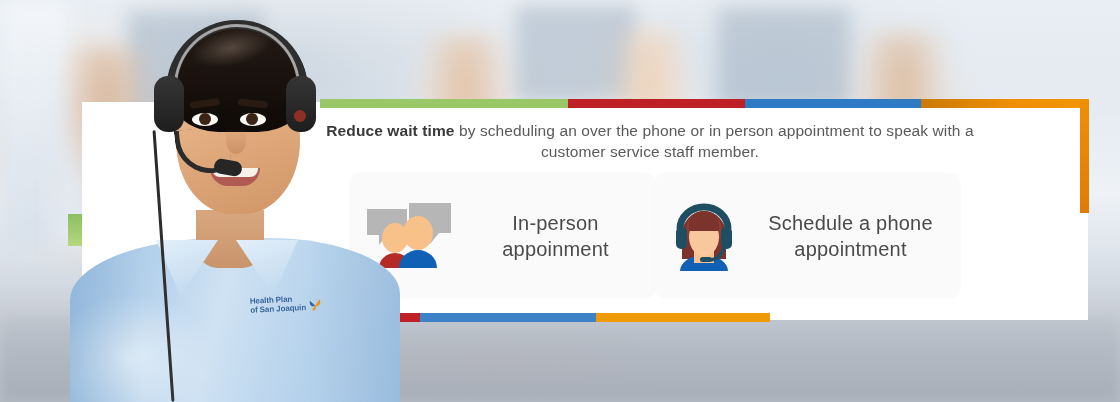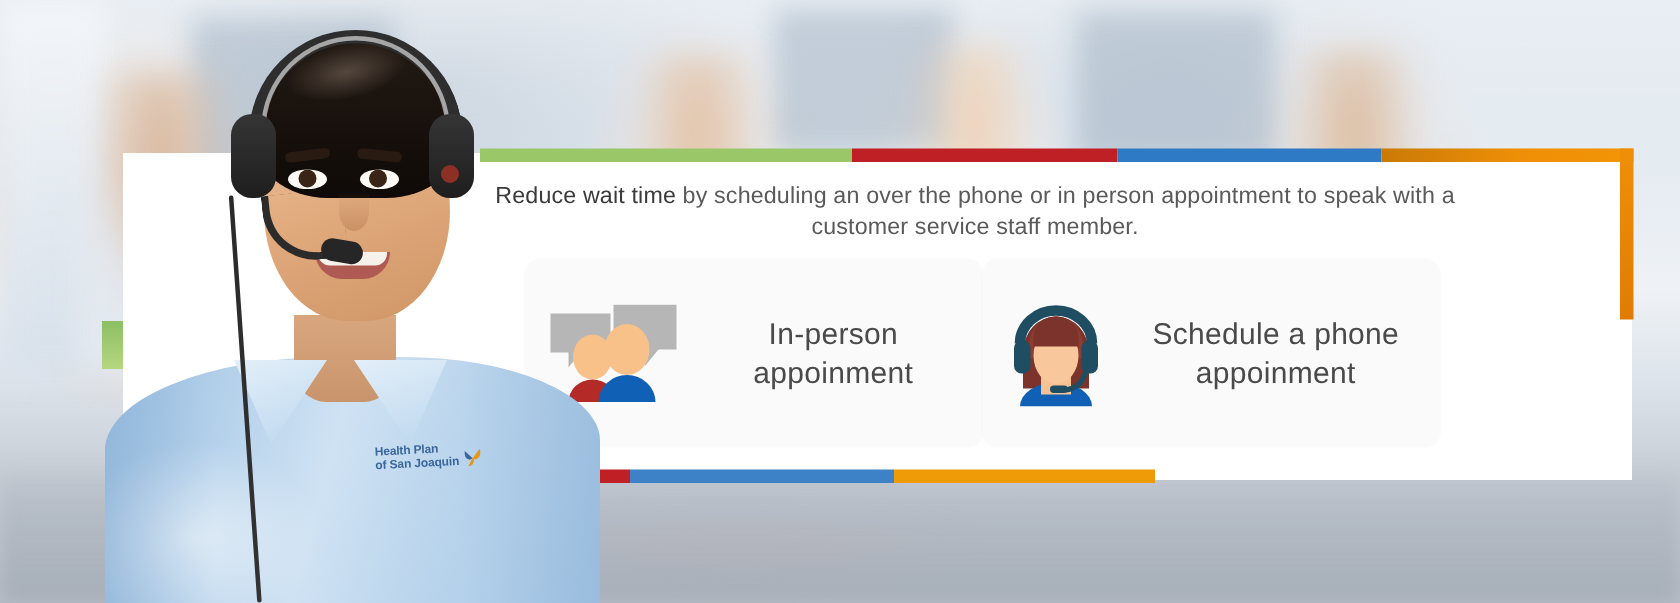--- a/index.html
+++ b/index.html
@@ -75,21 +75,21 @@
   
   .copy {
     position: absolute;
     left: 300px; top: 120px; width: 700px;
     text-align: center;
     font-size: 15.5px;
     line-height: 21px;
     color: #5a5a5a;
     letter-spacing: .1px;
   }
-  .copy b { color: #3a3a3a; font-weight: 400; }
+  .copy b { color: #3a3a3a; font-weight: 700; }
 
   
   .options {
     position: absolute;
     left: 350px; top: 173px;
     width: 682px; height: 125px;
     display: flex; align-items: center;
   }
   .opt-card {
     height: 125px;
@@ -291,21 +291,21 @@
           <rect x="22" y="48" width="20" height="14" fill="#f6c193"></rect>
           <ellipse cx="32" cy="36" rx="15" ry="19" fill="#f9c79c"></ellipse>
           <path d="M17 24 a15 14 0 0 1 30 0 v6 h-30 Z" fill="#7b332c"></path>
           <rect x="4" y="26" width="11" height="22" rx="5" fill="#1f4e63"></rect>
           <rect x="49" y="26" width="11" height="22" rx="5" fill="#1f4e63"></rect>
           <path d="M8 28 a24 22 0 0 1 48 0" stroke="#1f4e63" stroke-width="7" fill="none"></path>
           <path d="M52 46 q-3 12 -14 13" stroke="#1f4e63" stroke-width="3.5" fill="none"></path>
           <rect x="28" y="56" width="12" height="5" rx="2.5" fill="#1f4e63"></rect>
         </svg>
       </div>
-      <div class="opt-label">Schedule a phone appoinment</div>
+      <div class="opt-label">Schedule a phone appointment</div>
     </div>
 
   </div>
 
   <div class="agent">
     <div class="shirt"></div>
     <div class="shirt-shadow"></div>
     <div class="neck"></div>
     <div class="collar-l"></div>
     <div class="collar-r"></div>

